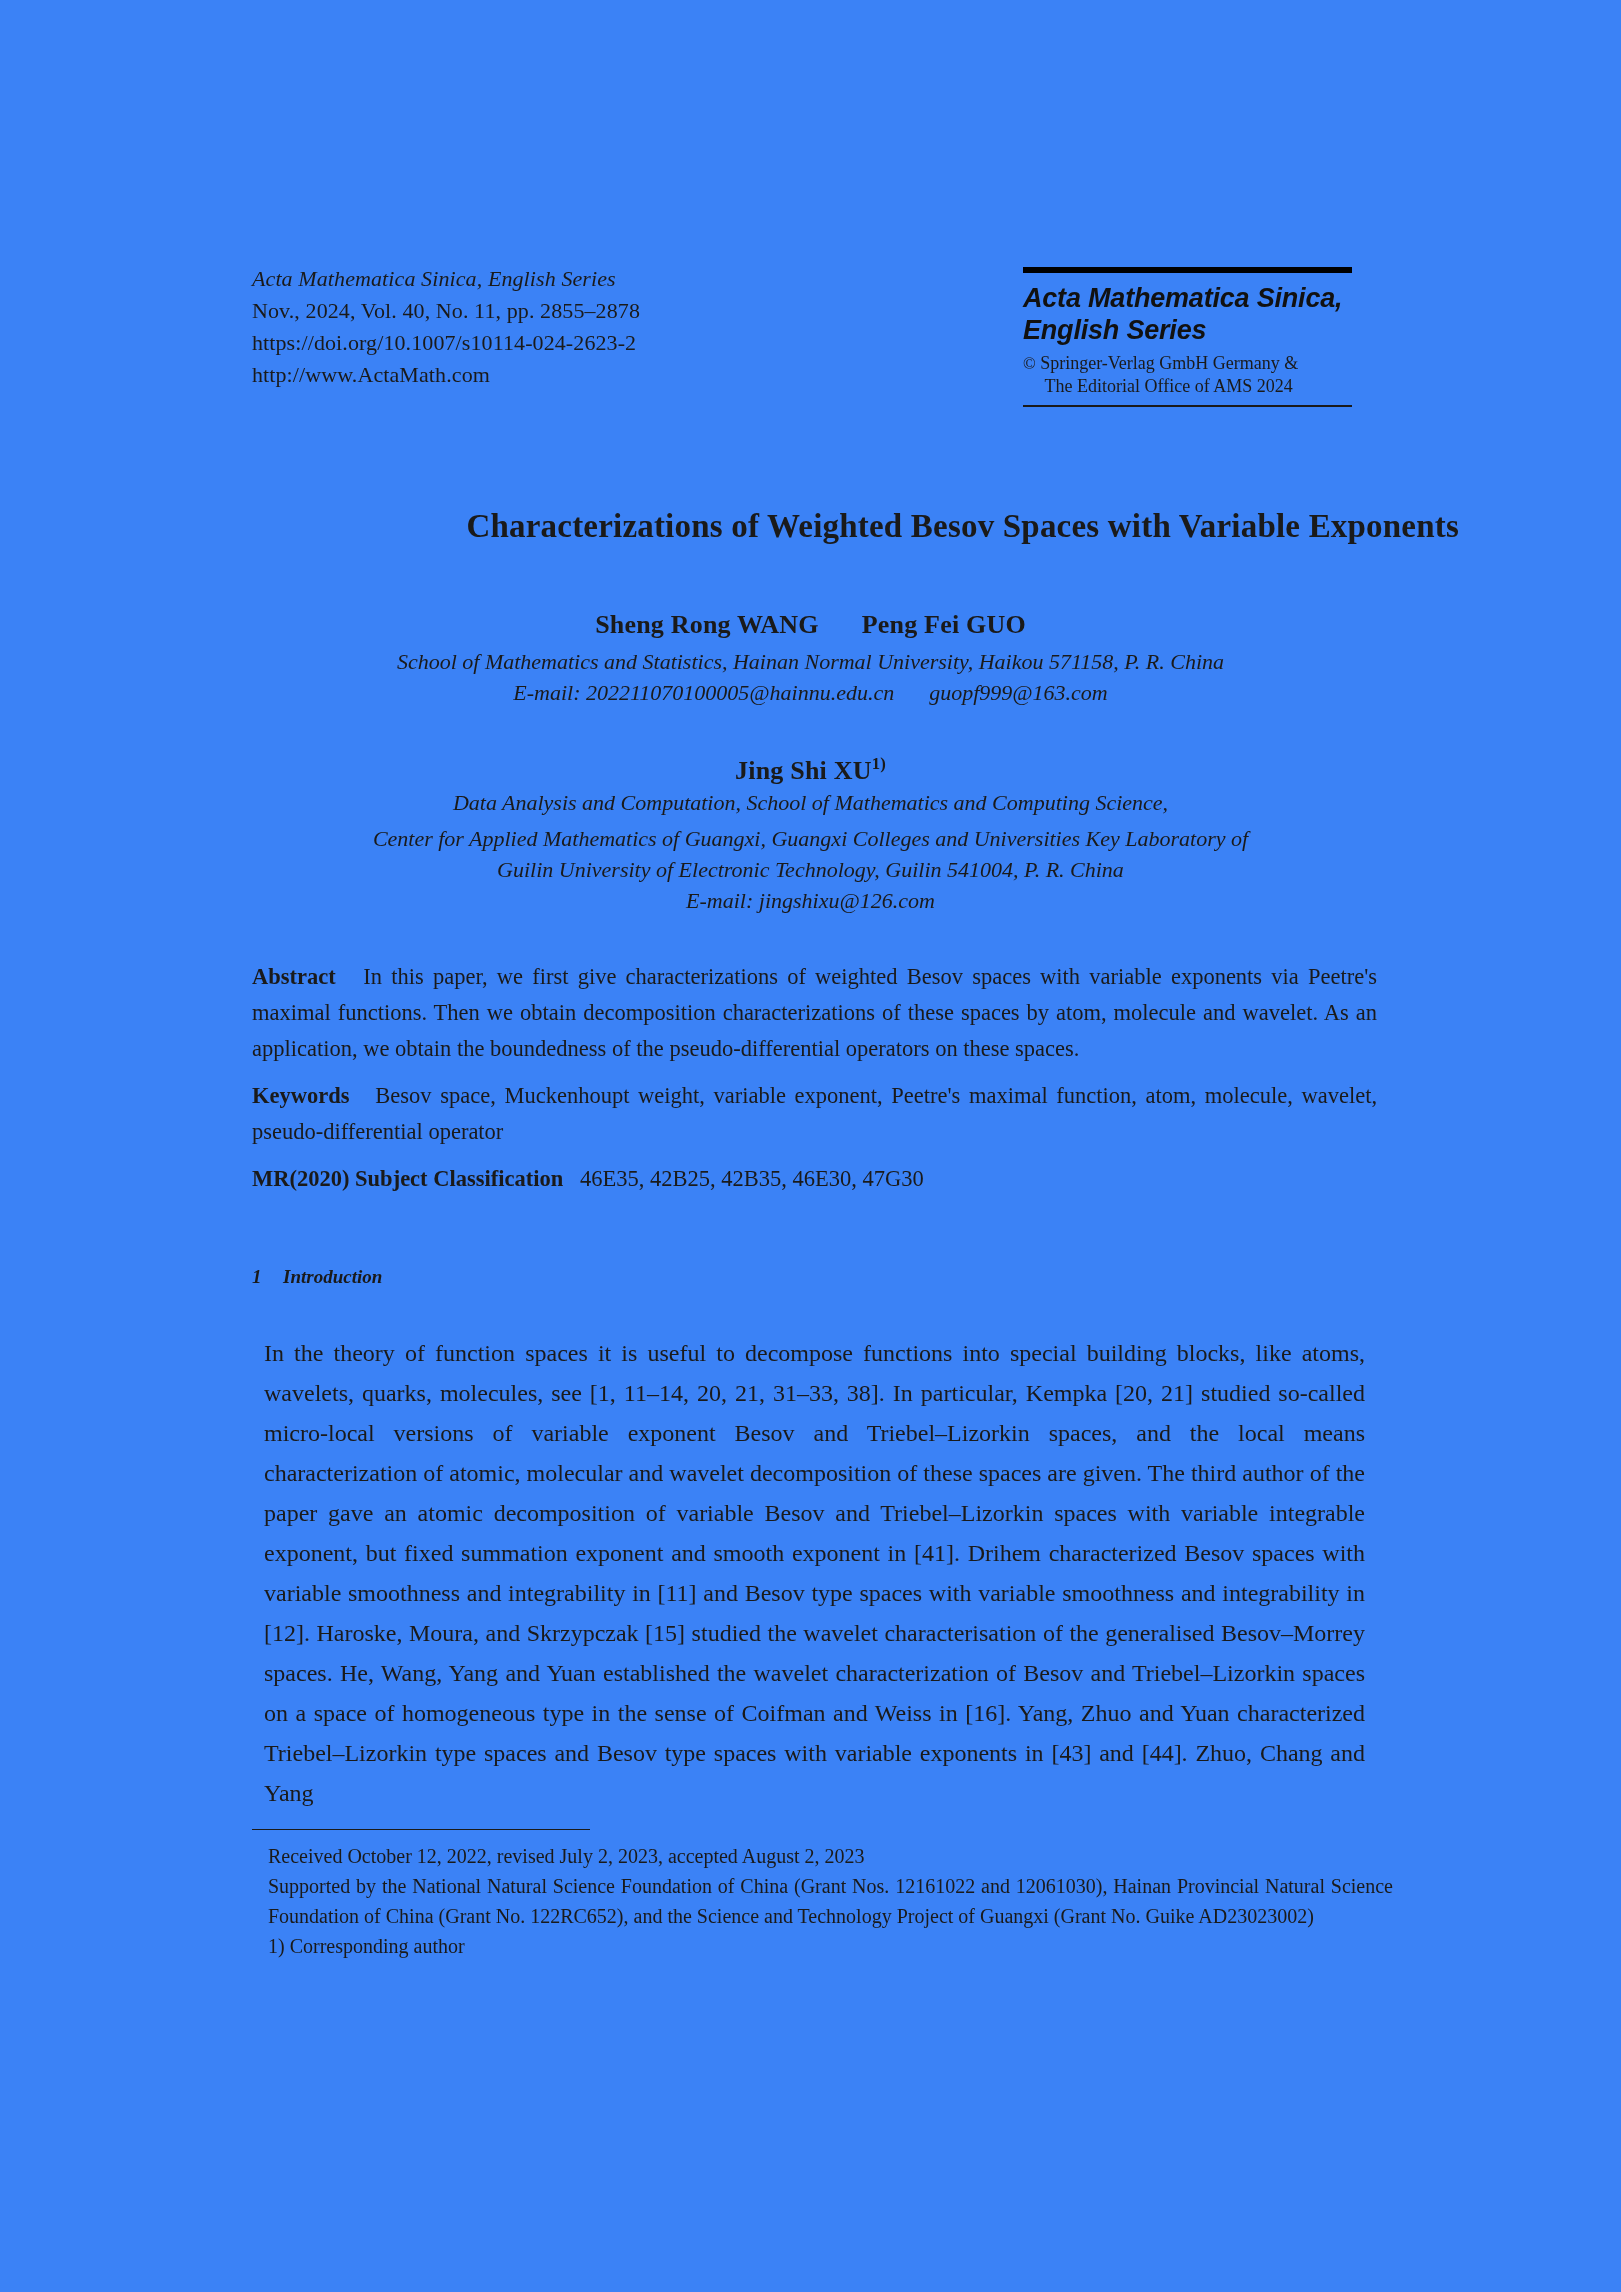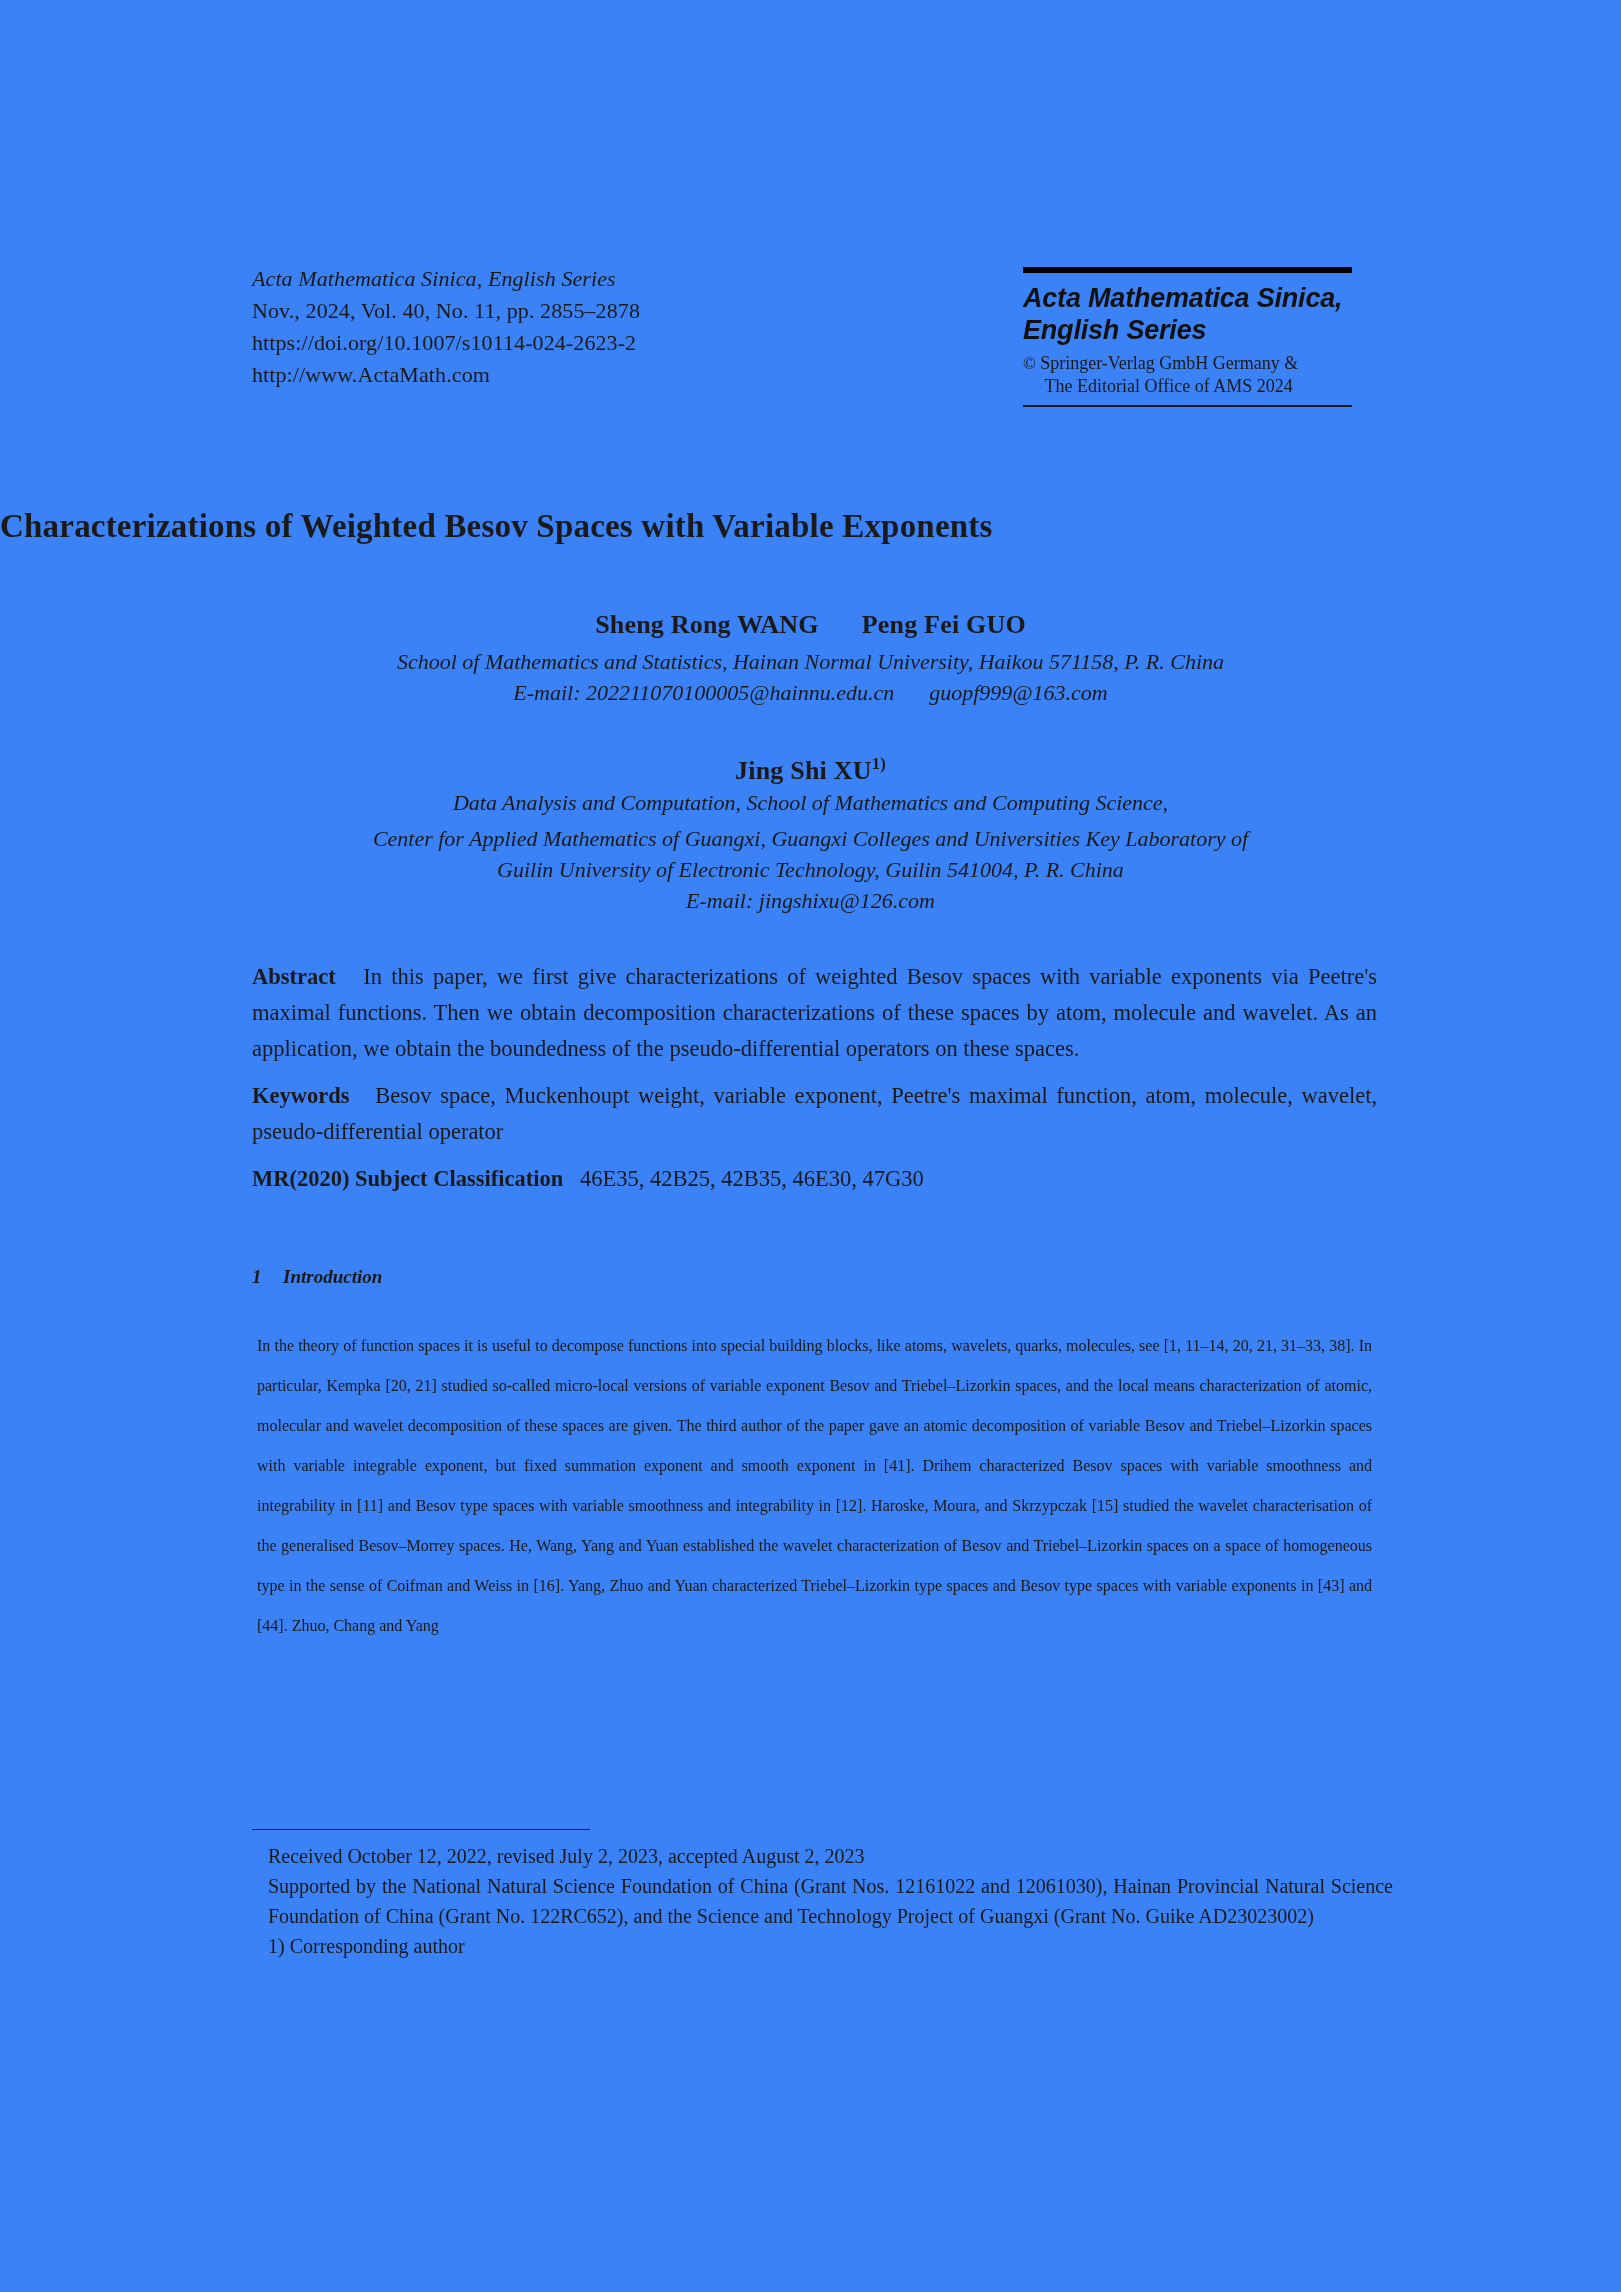--- a/index.html
+++ b/index.html
@@ -69,21 +69,21 @@
     padding-left: 21.6px;
   }
   .copy-sym { font-size: 16.7px; }
 
   
   .paper-title {
     position: absolute;
     left: 0;
     top: 508px;
     width: 1459px;
-    text-align: left;
+    text-align: right;
     font-size: 33px;
     font-weight: bold;
     letter-spacing: 0.2px;
   }
 
   
   .authors-block {
     position: absolute;
     left: 0;
     width: 1621px;
@@ -150,25 +150,25 @@
   }
   .section-head .num { margin-right: 21.6px; }
 
   .body-block {
     position: absolute;
     left: 252px;
     top: 1321px;
     width: 1125px;
   }
   .body-para {
-    font-size: 16px;
+    font-size: 24px;
     line-height: 40px;
     text-align: justify;
     text-justify: inter-word;
-    margin: 5px;
+    margin: 12px;
     hyphens: none;
   }
 
   
   .footnote-rule {
     position: absolute;
     left: 252px;
     top: 1829px;
     width: 338px;
     height: 0;

